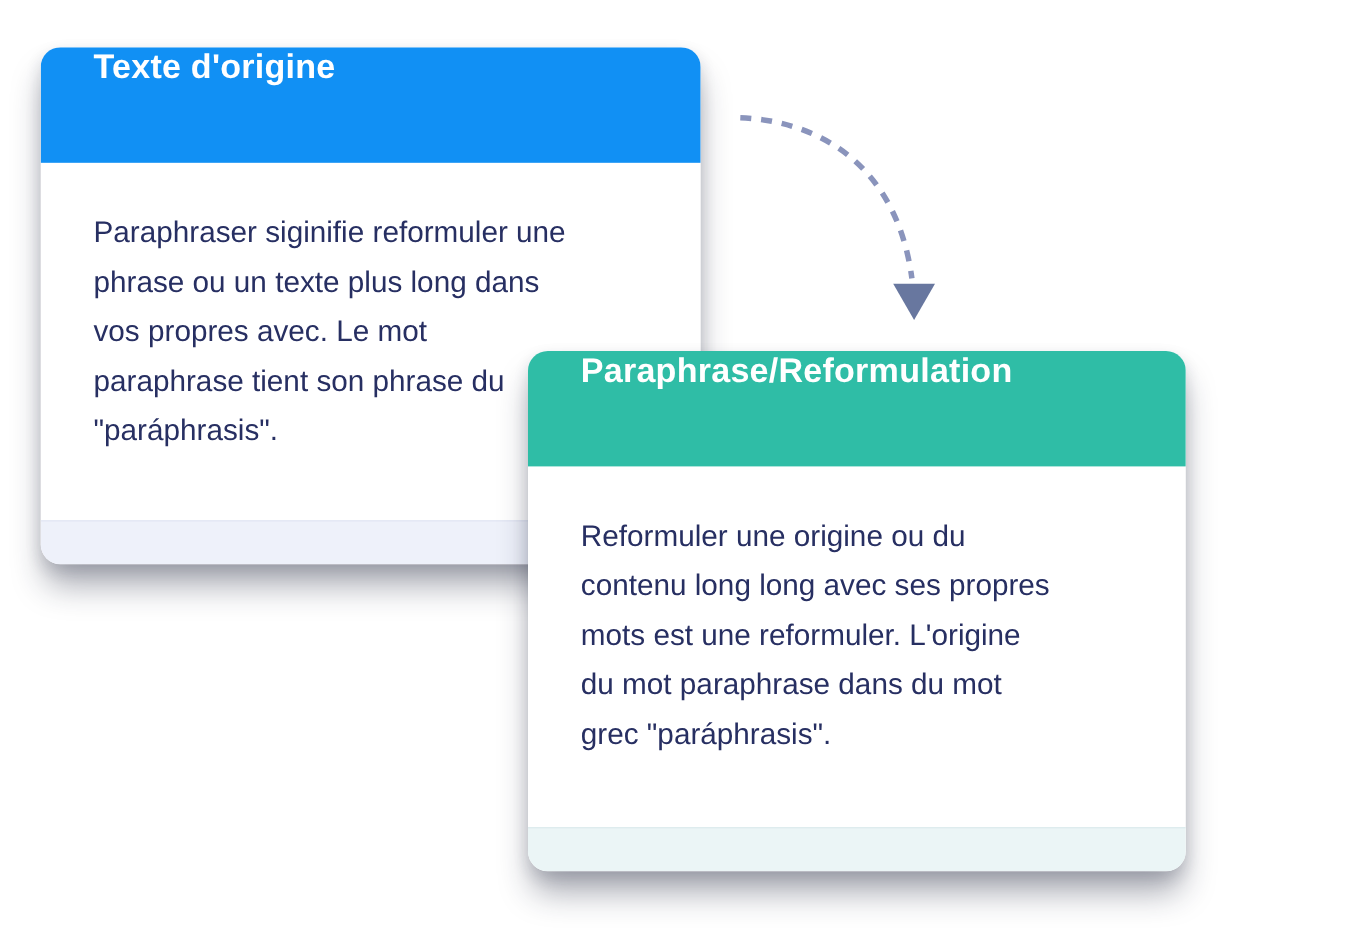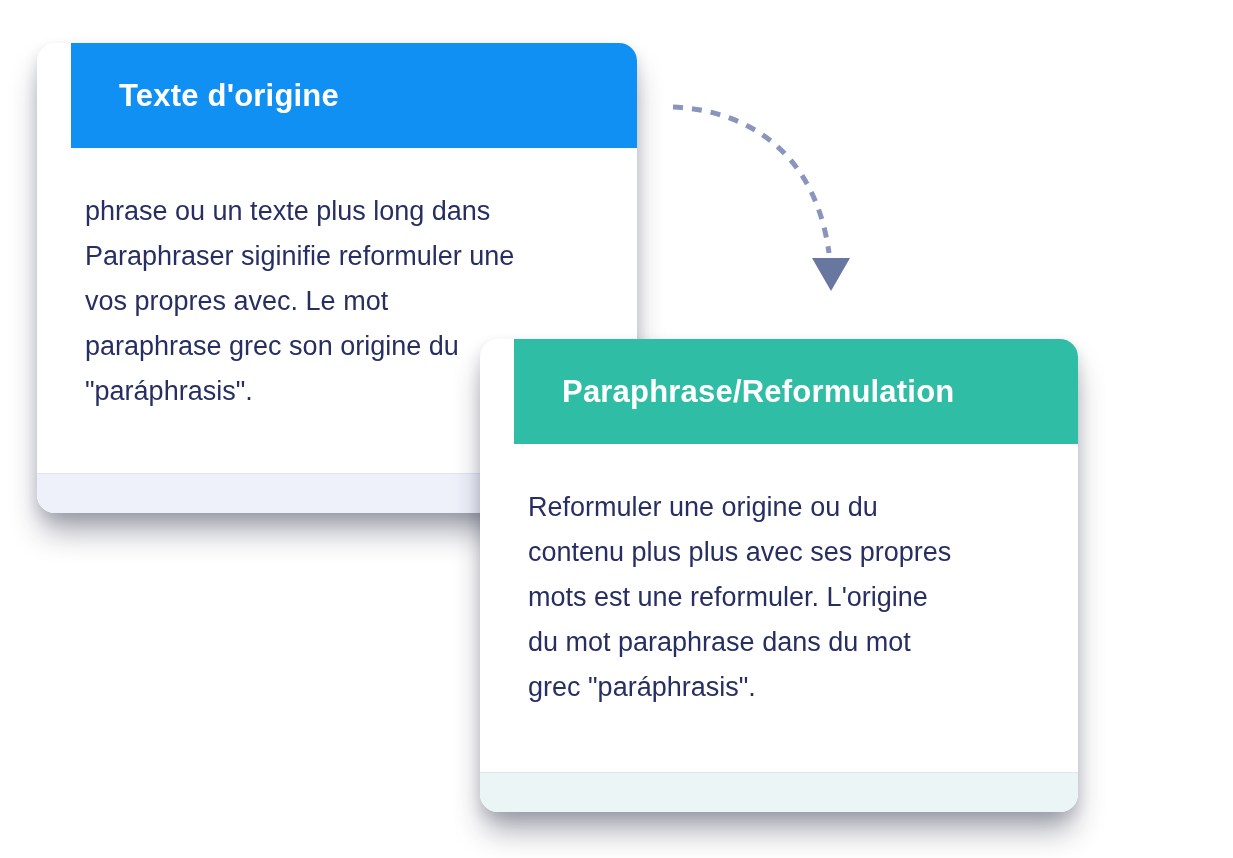--- a/index.html
+++ b/index.html
@@ -14,28 +14,26 @@
   .canvas { position: absolute; inset: 0; }
 
   .card {
     position: absolute;
     background: #ffffff;
     border-radius: 18px;
     box-shadow: 0 22px 30px -4px rgba(25, 32, 56, 0.38), 0 6px 14px rgba(25, 32, 56, 0.14);
     overflow: hidden;
   }
   .card-original  { left: 37px;  top: 43px;  width: 600px; height: 470px; z-index: 1; }
-  .card-paraphrase{ left: 480px; top: 339px; width: 598px; height: 473px; z-index: 3; }
+  .card-paraphrase{ left: 480px; top: 319px; width: 598px; height: 473px; z-index: 3; }
 
   .card-header {
     height: 105px;
     display: flex;
-    align-items: center;
     padding: 0 48px;
-    margin-left: 34px;
   }
   .card-original   .card-header { background: #1190F4; }
   .card-paraphrase .card-header { background: #2FBDA6; }
 
   .card-title {
     color: #ffffff;
     font-size: 31px;
     font-weight: bold;
     letter-spacing: 0.2px;
   }
@@ -68,43 +66,43 @@
 </head>
 <body>
 
 <div class="canvas">
 
   <div class="card card-original">
     <div class="card-header">
       <div class="card-title">Texte d'origine</div>
     </div>
     <div class="card-body">
+      <div class="body-line">Paraphraser siginifie reformuler une</div>
       <div class="body-line">phrase ou un texte plus long dans</div>
-      <div class="body-line">Paraphraser siginifie reformuler une</div>
       <div class="body-line">vos propres avec. Le mot</div>
-      <div class="body-line">paraphrase grec son origine du</div>
+      <div class="body-line">paraphrase tient son phrase du</div>
       <div class="body-line">"paráphrasis".</div>
     </div>
     <div class="card-footer"></div>
   </div>
 
   <div class="arrow-wrap">
     <svg width="210" height="215" viewBox="0 0 210 215" aria-hidden="true">
       <path d="M 18,17 C 90,20 160,60 174,163" fill="none" stroke="#8A94BC" stroke-width="5" stroke-dasharray="10 9" stroke-linecap="butt"></path>
       <polygon points="157,168 195,168 176,201" fill="#68779F"></polygon>
     </svg>
   </div>
 
   <div class="card card-paraphrase">
     <div class="card-header">
       <div class="card-title">Paraphrase/Reformulation</div>
     </div>
     <div class="card-body">
       <div class="body-line">Reformuler une origine ou du</div>
-      <div class="body-line">contenu plus plus avec ses propres</div>
+      <div class="body-line">contenu long long avec ses propres</div>
       <div class="body-line">mots est une reformuler. L'origine</div>
       <div class="body-line">du mot paraphrase dans du mot</div>
       <div class="body-line">grec "paráphrasis".</div>
     </div>
     <div class="card-footer"></div>
   </div>
 
 </div>
 
 </body></html>

